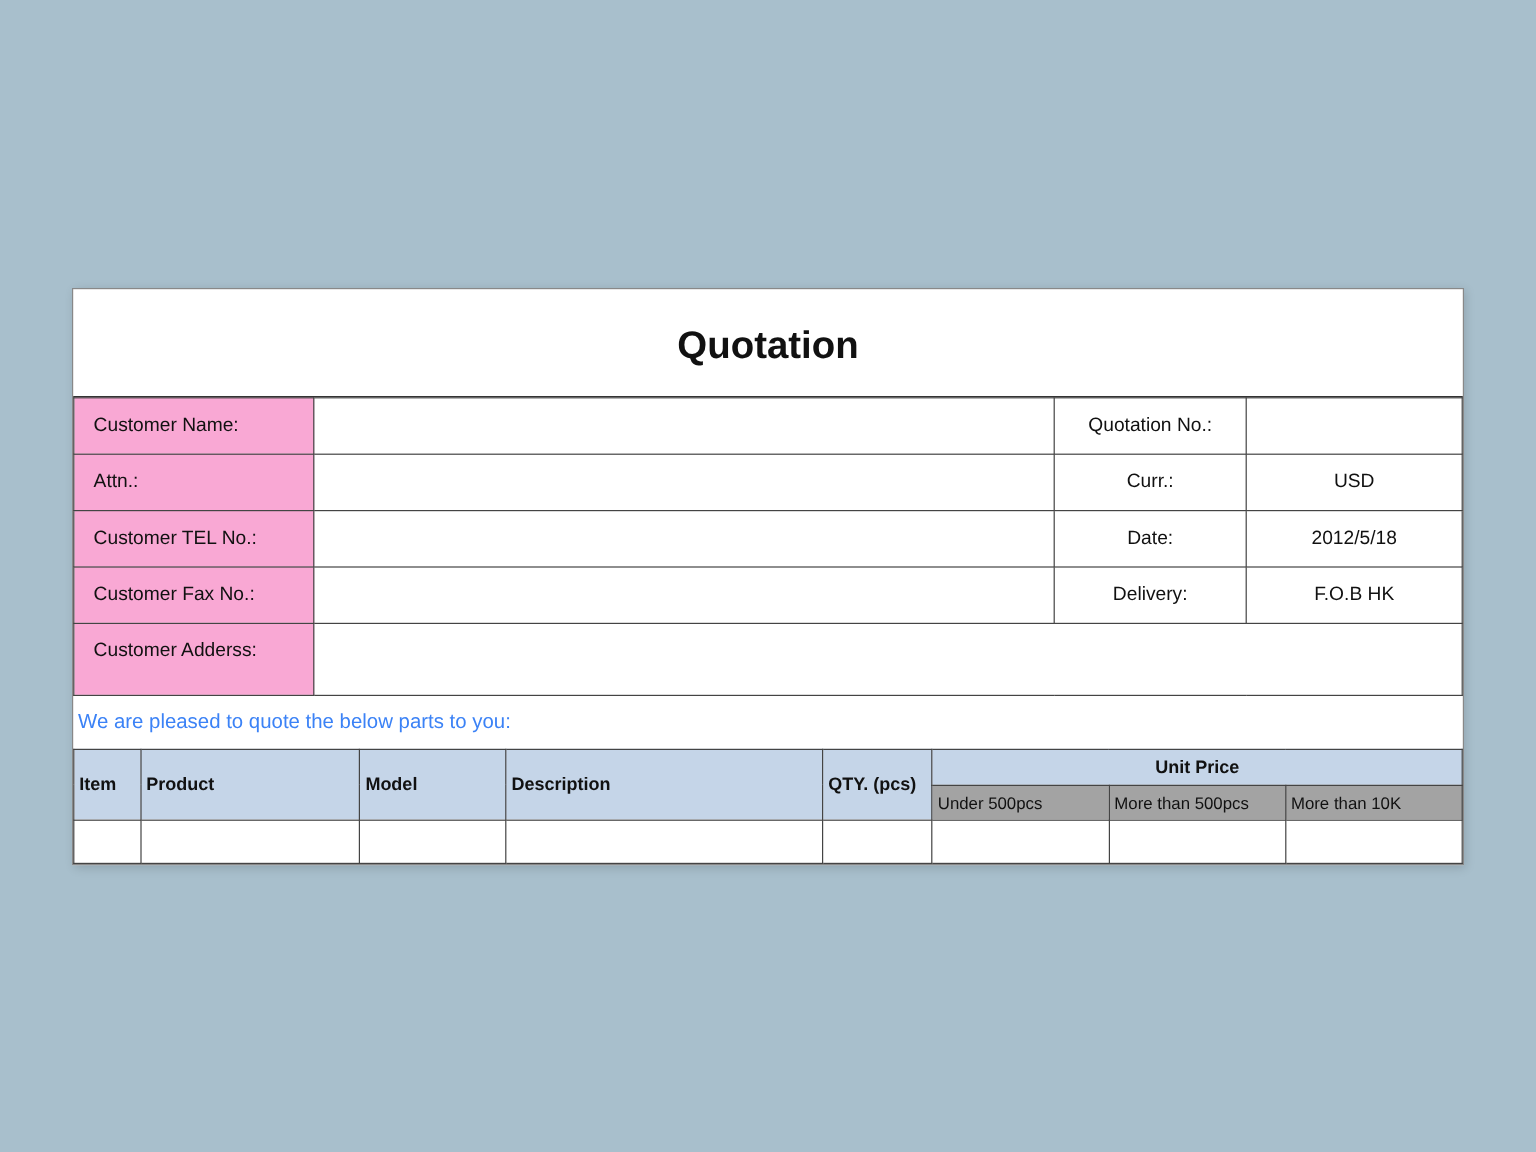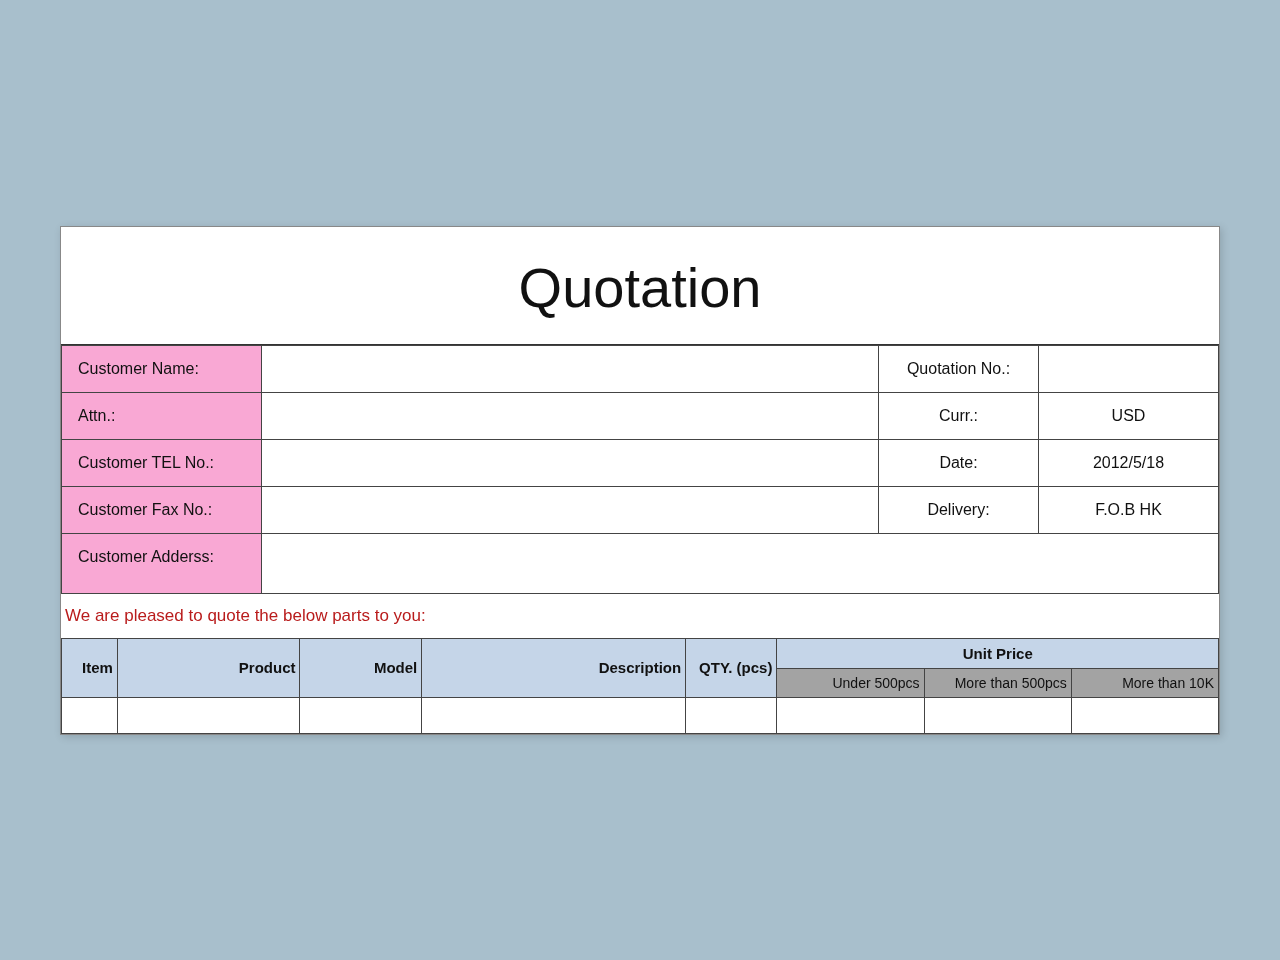--- a/index.html
+++ b/index.html
@@ -18,22 +18,22 @@
       width: 1160px;
       padding: 0;
       box-shadow: 2px 2px 8px rgba(0,0,0,0.15);
     }
     .title-row {
       text-align: center;
       padding: 28px 10px 24px 10px;
       border-bottom: 1.5px solid #333;
     }
     .title-row h1 {
-      font-size: 56px;
-      font-weight: normal;
+      font-size: 32px;
+      font-weight: bold;
       font-family: Arial, sans-serif;
       color: #111;
     }
     .info-table {
       width: 100%;
       border-collapse: collapse;
     }
     .info-table td {
       border: 1px solid #444;
       padding: 14px 16px;
@@ -59,31 +59,31 @@
       text-align: center;
     }
     .address-row td {
       height: 60px;
       vertical-align: top;
       padding-top: 14px;
     }
     .quote-text {
       padding: 12px 4px;
       font-size: 17px;
-      color: #b91c1c;
+      color: #3b82f6;
       font-family: Arial, sans-serif;
     }
     .items-table {
       width: 100%;
       border-collapse: collapse;
       margin-top: 0;
     }
     .items-table th, .items-table td {
       border: 1px solid #444;
-      text-align: right;
+      text-align: left;
       font-size: 15px;
       color: #111;
       padding: 6px 4px;
     }
     .items-table .header-bg {
       background-color: #c5d5e8;
     }
     .items-table .unit-price-header {
       background-color: #c5d5e8;
       text-align: center;

